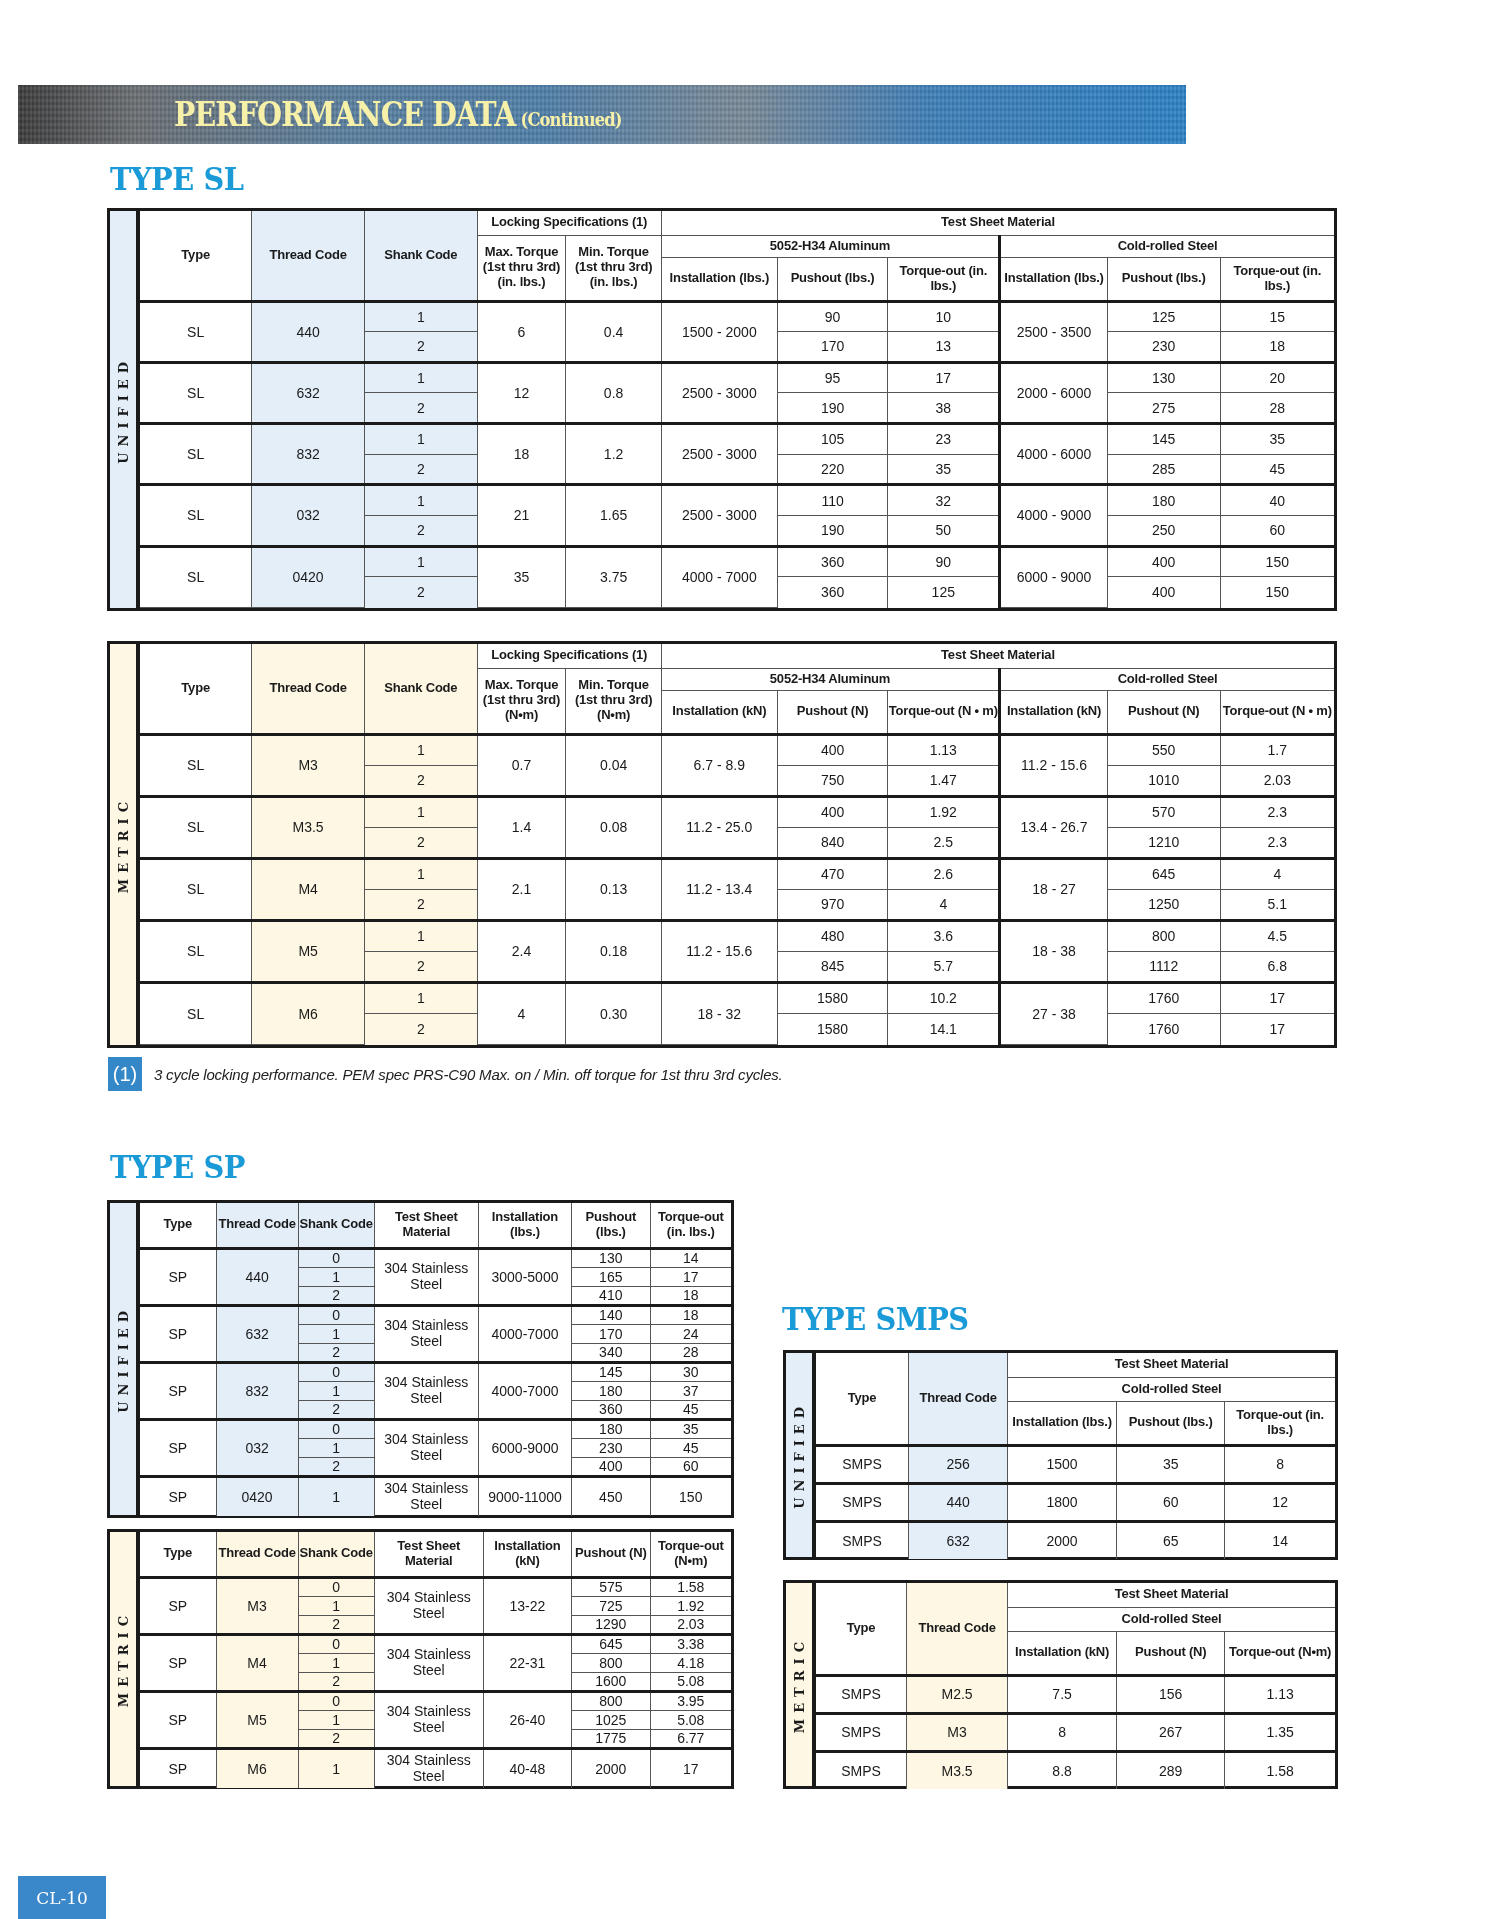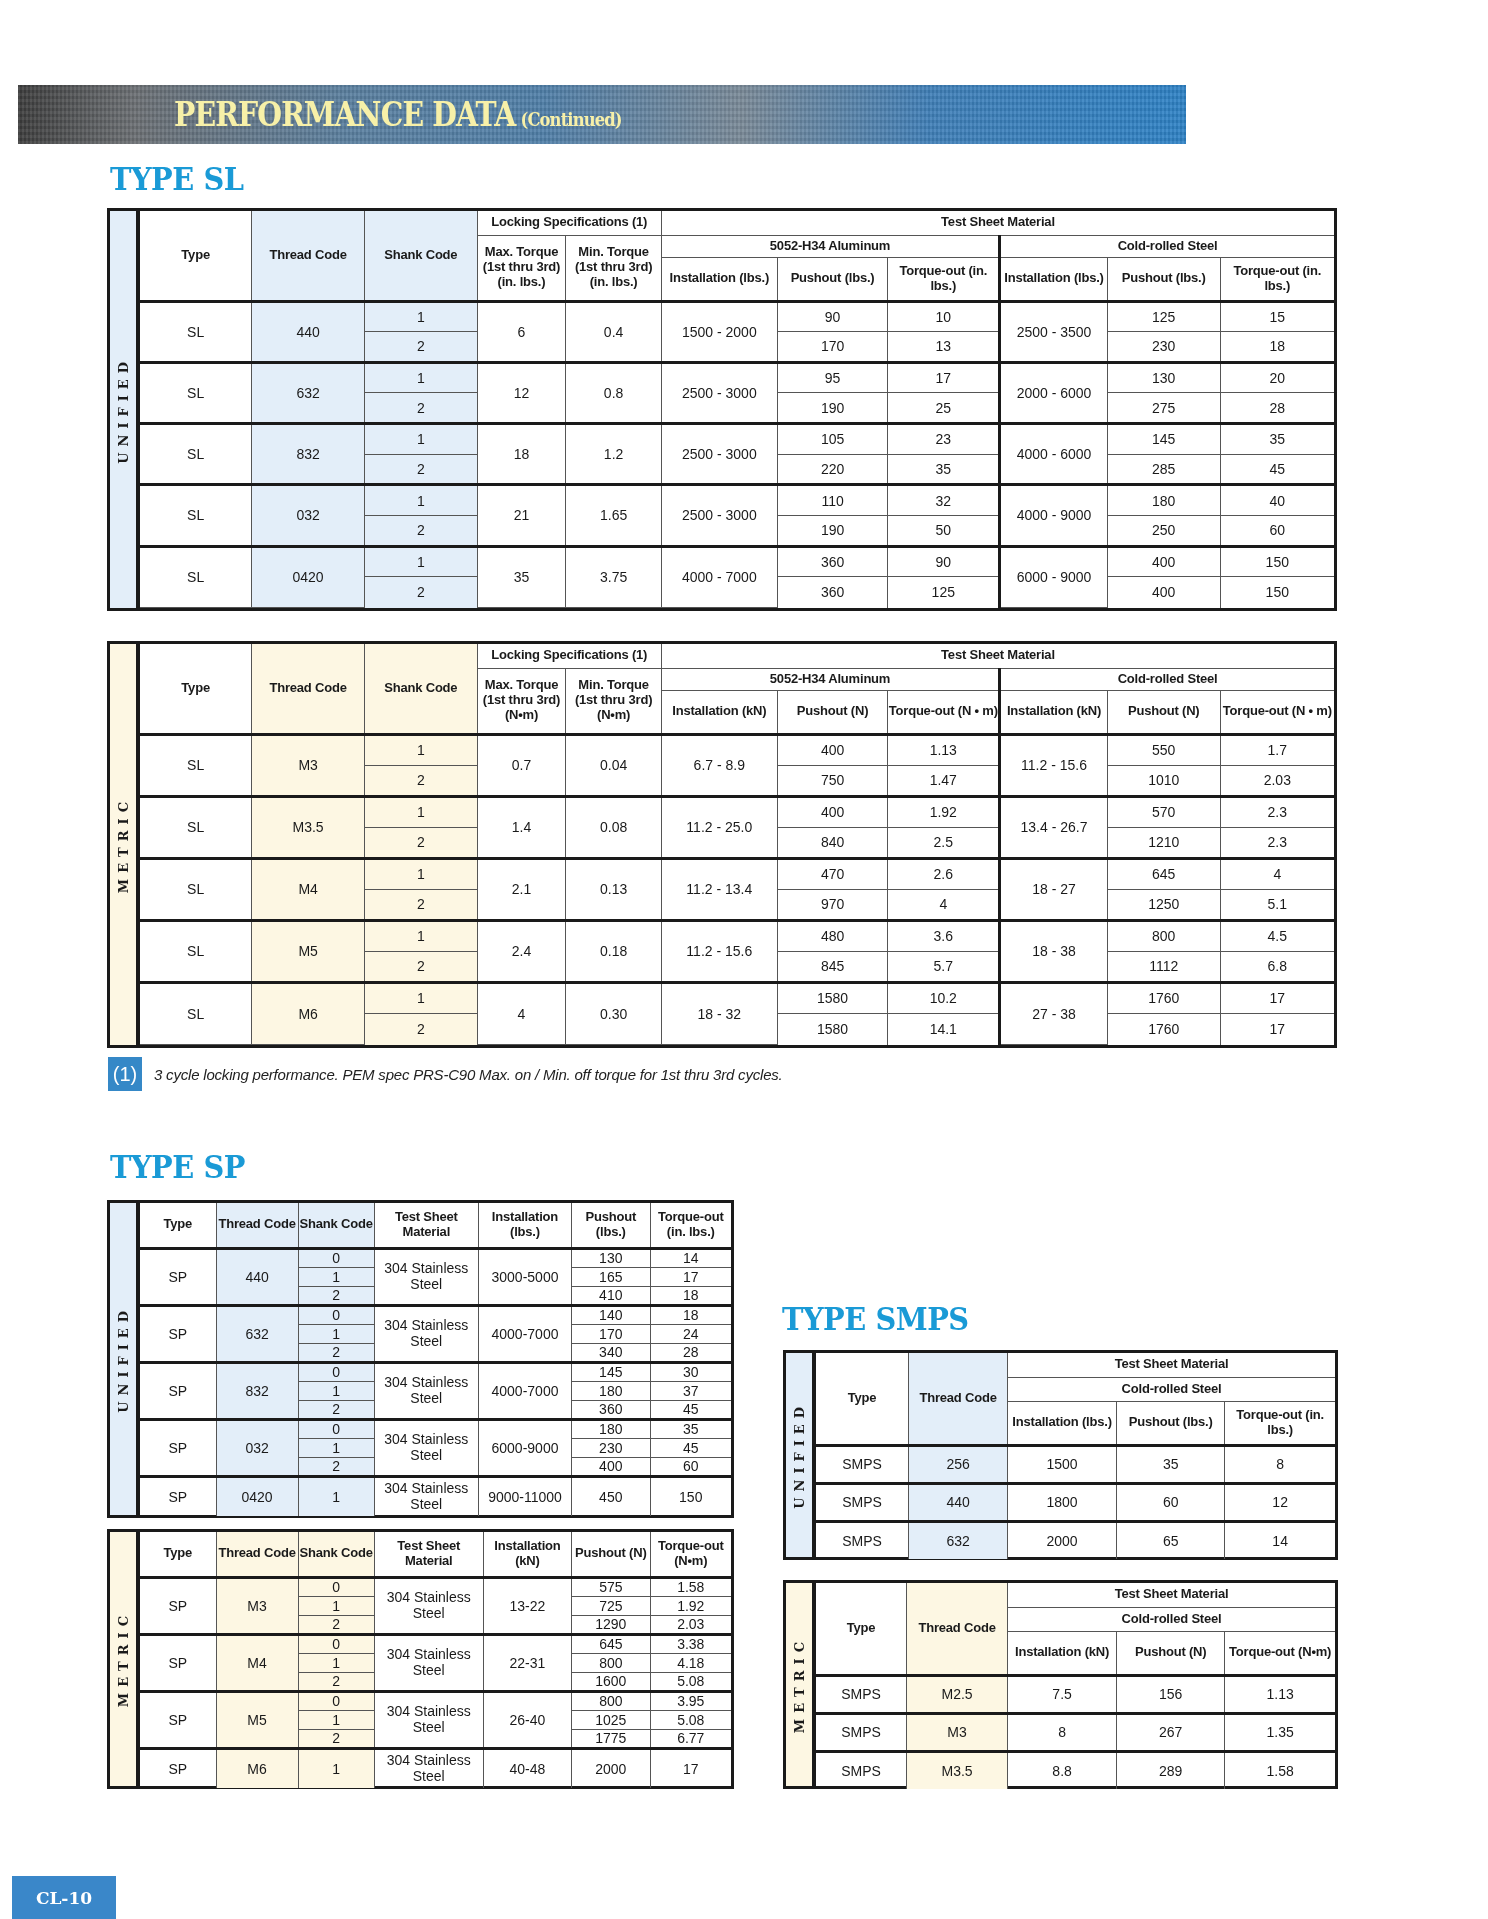--- a/index.html
+++ b/index.html
@@ -55,22 +55,22 @@
 
   .sl td { height: 28px; font-size: 14px; }
   .sp td { height: 19px; font-size: 14px; line-height: 1; }
   .sp th { height: 45px; }
   .smps td { height: 38px; }
 
   .footnote { position: absolute; left: 108px; top: 1057px; display: flex; align-items: center; }
   .fn-badge { background: #3588c7; color: #ffffff; font-size: 20px; width: 34px; height: 34px; display: flex; align-items: center; justify-content: center; font-family: "Liberation Sans", sans-serif; }
   .fn-text { font-style: italic; font-size: 15px; margin-left: 12px; color: #222; letter-spacing: -0.2px; }
 
-  .pagenum { position: absolute; left: 12px; top: 1876px; width: 104px; height: 43px; background: #3a87c9; color: #fff;
-    font-family: "DejaVu Serif", serif; font-weight: bold; font-size: 17px; display: flex; align-items: center; justify-content: center; }
+  .pagenum { position: absolute; left: 18px; top: 1876px; width: 88px; height: 43px; background: #3a87c9; color: #fff;
+    font-family: "DejaVu Serif", serif; font-weight: normal; font-size: 17px; display: flex; align-items: center; justify-content: center; }
 </style>
 </head>
 <body>
 
 <div class="banner">
   <div class="banner-title">
     <span>PERFORMANCE DATA</span><span class="banner-sub">(Continued)</span>
   </div>
 </div>
 
@@ -147,21 +147,21 @@
           <td rowspan="2">2500 - 3000</td>
           <td>95</td>
           <td>17</td>
           <td rowspan="2" class="vsep">2000 - 6000</td>
           <td>130</td>
           <td>20</td>
         </tr>
         <tr>
           <td class="blue">2</td>
           <td>190</td>
-          <td>25</td>
+          <td>38</td>
           <td>275</td>
           <td>28</td>
         </tr>
         <tr class="group-start">
           <td rowspan="2">SL</td>
           <td rowspan="2" class="blue">832</td>
           <td class="blue">1</td>
           <td rowspan="2">18</td>
           <td rowspan="2">1.2</td>
           <td rowspan="2">2500 - 3000</td>

